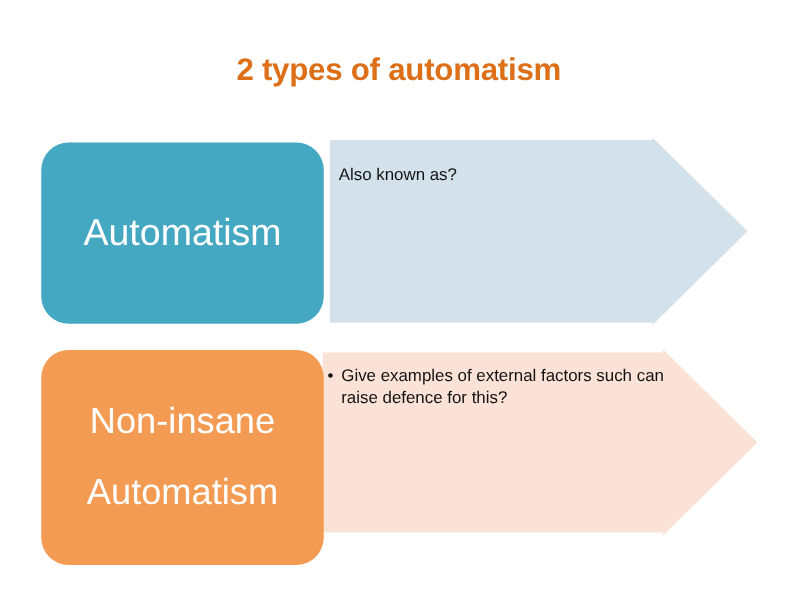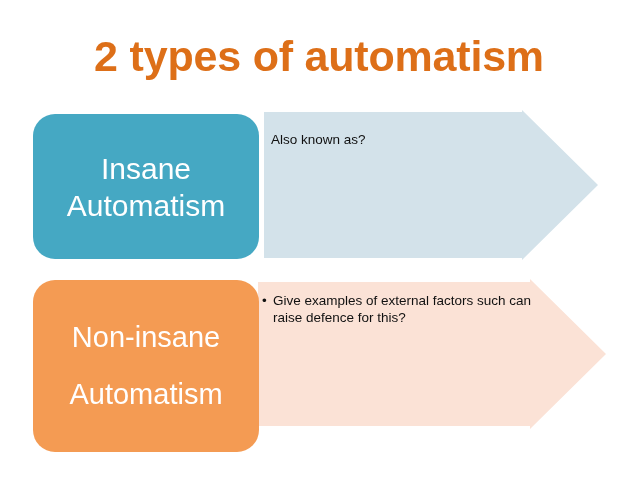--- a/index.html
+++ b/index.html
@@ -26,21 +26,21 @@
   }
 
   
   #slide-title {
     position: absolute;
     left: 0;
     top: 36px;
     width: 638px;
     text-align: center;
     font-family: "Liberation Sans", sans-serif;
-    font-size: 43px;
+    font-size: 25px;
     font-weight: bold;
     color: #DD6F18;
     letter-spacing: -0.2px;
     line-height: 40px;
     white-space: nowrap;
   }
 
   
   .arrow-shape {
     position: absolute;
@@ -126,21 +126,20 @@
 
 <div id="slide">
 
   <div id="slide-title">2 types of automatism</div>
 
   <svg class="arrow-shape" style="left:264px; top:110px; width:336px; height:152px;" viewBox="0 0 336 152" xmlns="http://www.w3.org/2000/svg">
     <polygon points="0,2 258,2 258,0 334,75 258,150 258,148 0,148" fill="#D3E2EA"></polygon>
   </svg>
 
   <div class="label-box" id="box-insane">
-    <span class="label-line">Insane</span>
     <span class="label-line">Automatism</span>
   </div>
 
   <div class="arrow-text" id="text-blue">
     <span>Also known as?</span>
   </div>
 
   <svg class="arrow-shape" style="left:258px; top:278px; width:350px; height:152px;" viewBox="0 0 350 152" xmlns="http://www.w3.org/2000/svg">
     <polygon points="0,4 272,4 272,1 348,76 272,151 272,148 0,148" fill="#FBE2D6"></polygon>
   </svg>

